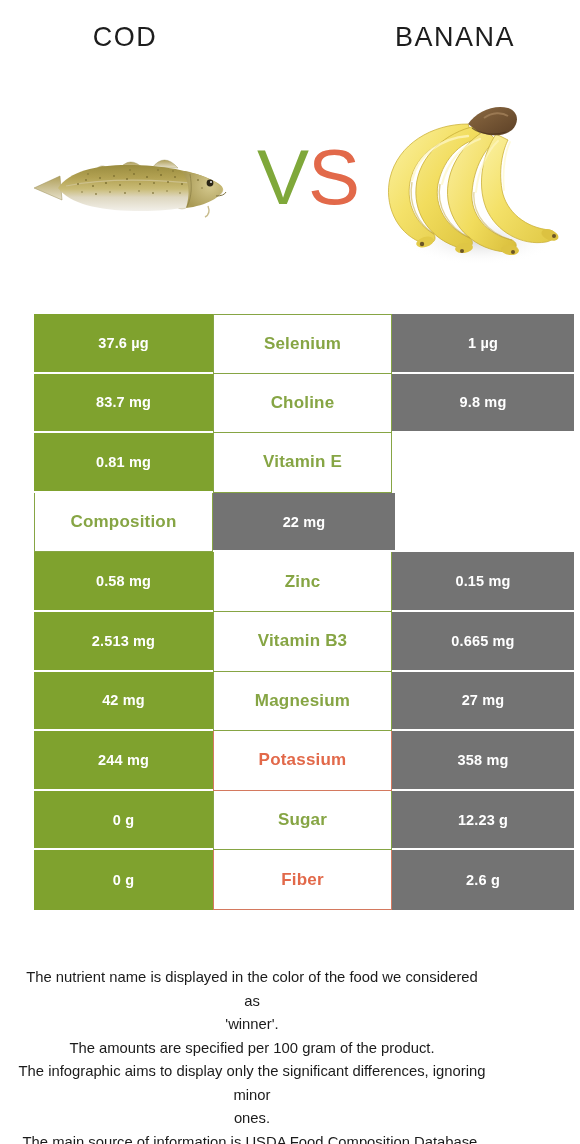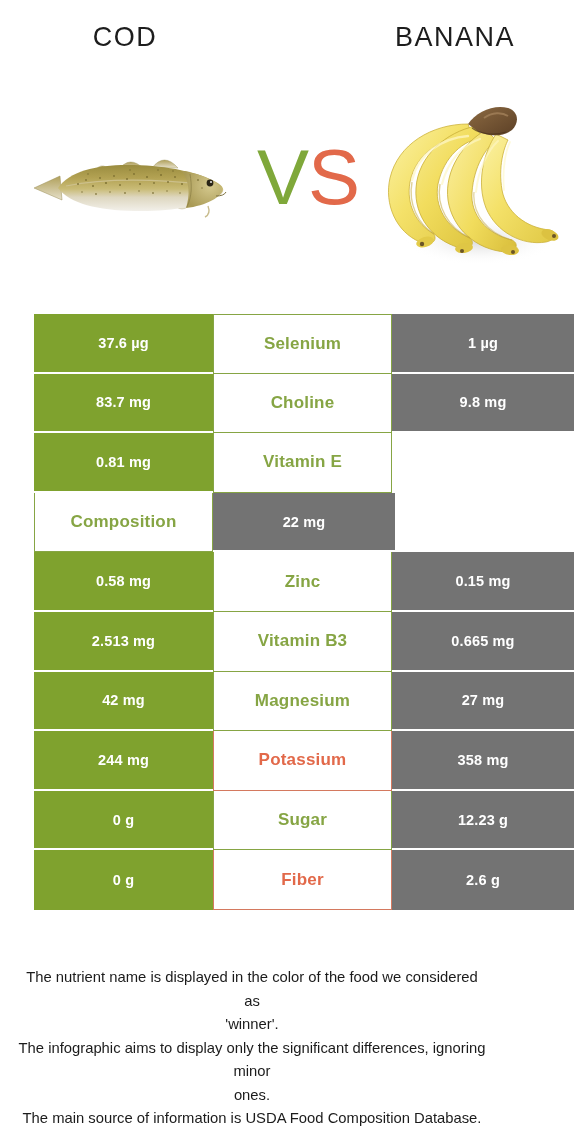--- a/index.html
+++ b/index.html
@@ -407,18 +407,19 @@
         <div class="cell cell-mid">
           <span class="nutrient">Fiber</span>
         </div>
         <div class="cell cell-right">2.6 g</div>
       </div>
     </div>
 
   <div class="footer">
     <p>The nutrient name is displayed in the color of the food we considered as</p>
     <p>'winner'.</p>
+    <p>The amounts are specified per 100 gram of the product.</p>
     <p>The infographic aims to display only the significant differences, ignoring minor</p>
     <p>ones.</p>
     <p>The main source of information is USDA Food Composition Database.</p>
   </div>
 
 </div>
 
 </body></html>

